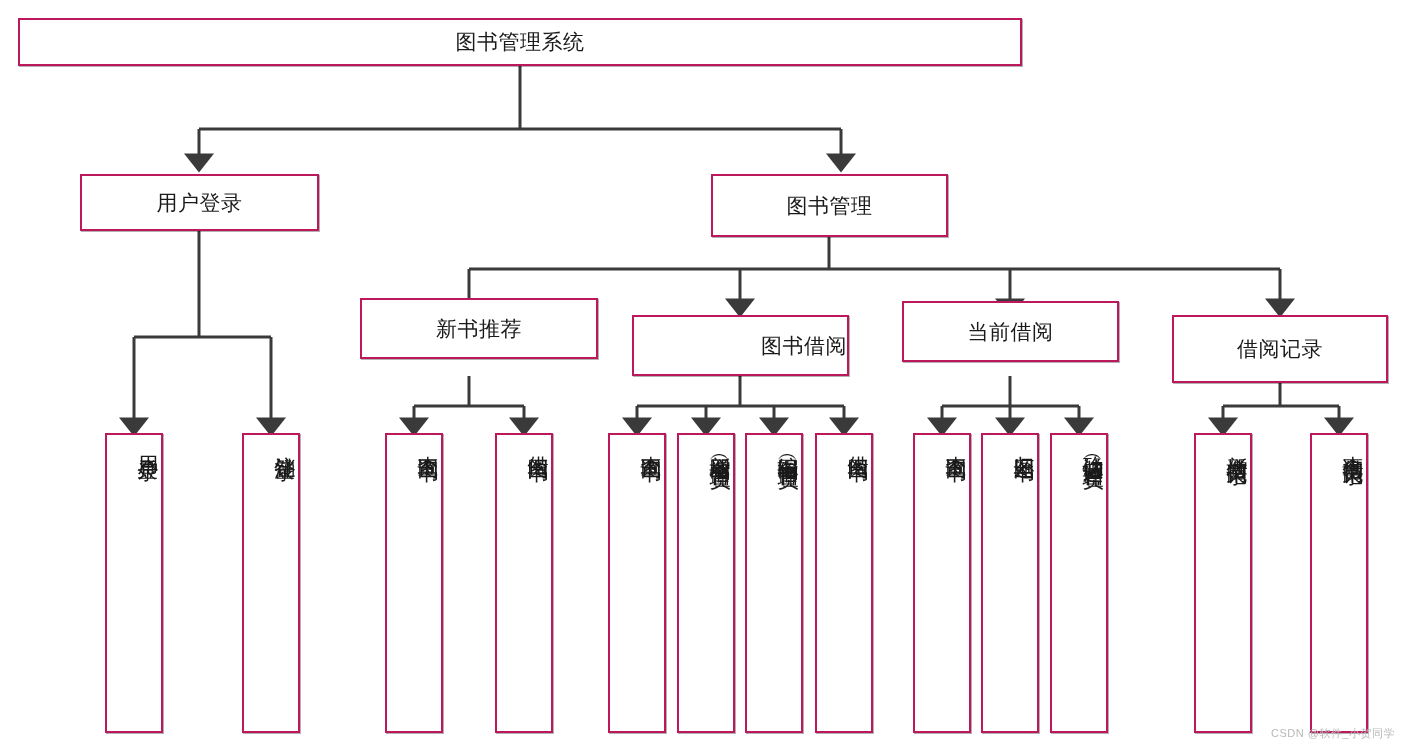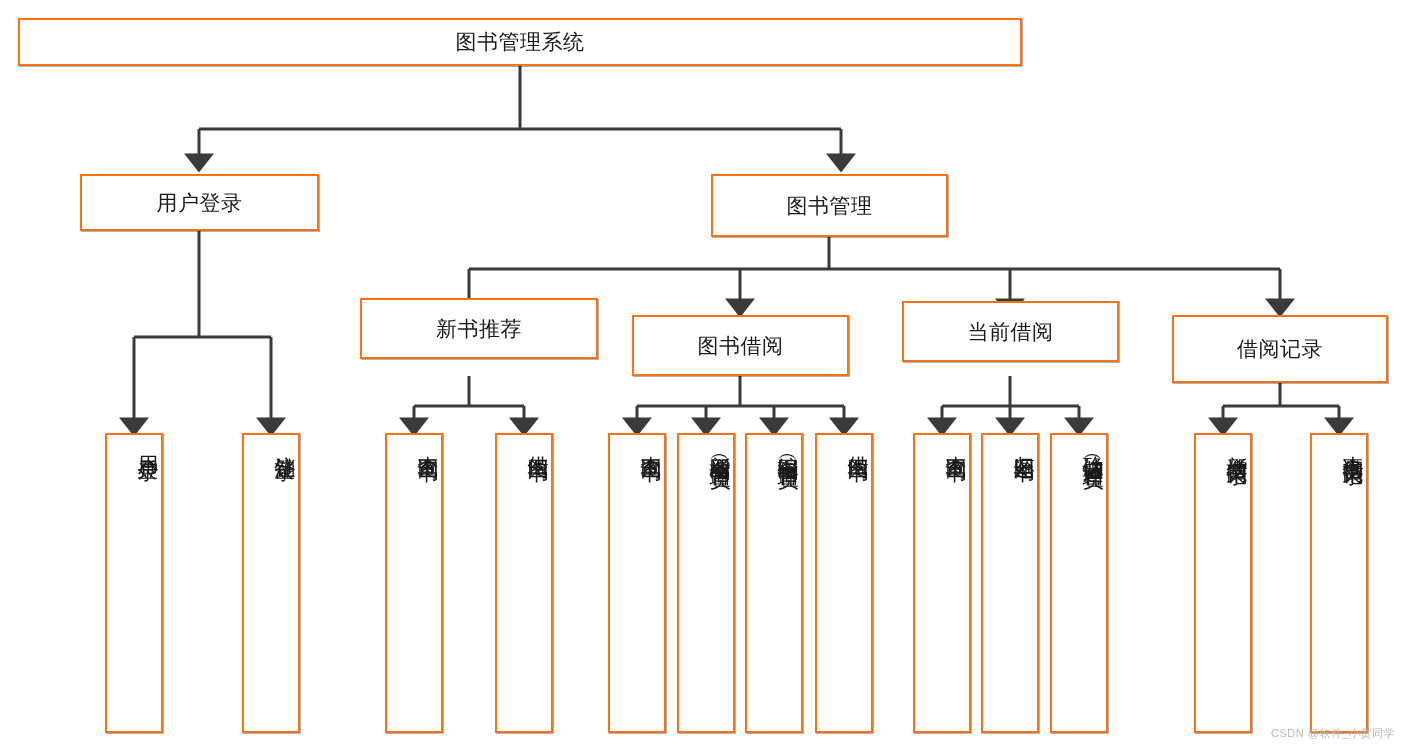--- a/index.html
+++ b/index.html
@@ -20,21 +20,21 @@
   #edges {
     position: absolute;
     left: 0;
     top: 0;
     width: 1405px;
     height: 747px;
   }
   .node {
     position: absolute;
     box-sizing: border-box;
-    border: 2px solid #f97316;
+    border: 2px solid #be185d;
     background: #ffffff;
     color: #1a1a1a;
     display: flex;
     align-items: center;
     justify-content: center;
     text-align: center;
     box-shadow: 1px 1px 0 rgba(0,0,0,0.30);
     z-index: 2;
   }
   .node.horiz {
@@ -131,21 +131,21 @@
   <div class="node horiz" style="left:80px; top:174px; width:239px; height:57px;">
     <span>用户登录</span>
   </div>
   <div class="node horiz" style="left:711px; top:174px; width:237px; height:63px;">
     <span>图书管理</span>
   </div>
 
   <div class="node horiz" style="left:360px; top:298px; width:238px; height:61px;align-items:center;">
     <span>新书推荐</span>
   </div>
-  <div class="node horiz" style="left:632px; top:315px; width:217px; height:61px;">
+  <div class="node horiz" style="left:632px; top:315px; width:217px; height:61px;justify-content:flex-end;">
     <span>图书借阅</span>
   </div>
   <div class="node horiz" style="left:902px; top:301px; width:217px; height:61px;text-align:right;">
     <span>当前借阅</span>
   </div>
   <div class="node horiz" style="left:1172px; top:315px; width:216px; height:68px;">
     <span>借阅记录</span>
   </div>
 
   <div class="node vert" style="left:105px; top:433px; width:58px; height:300px;">

